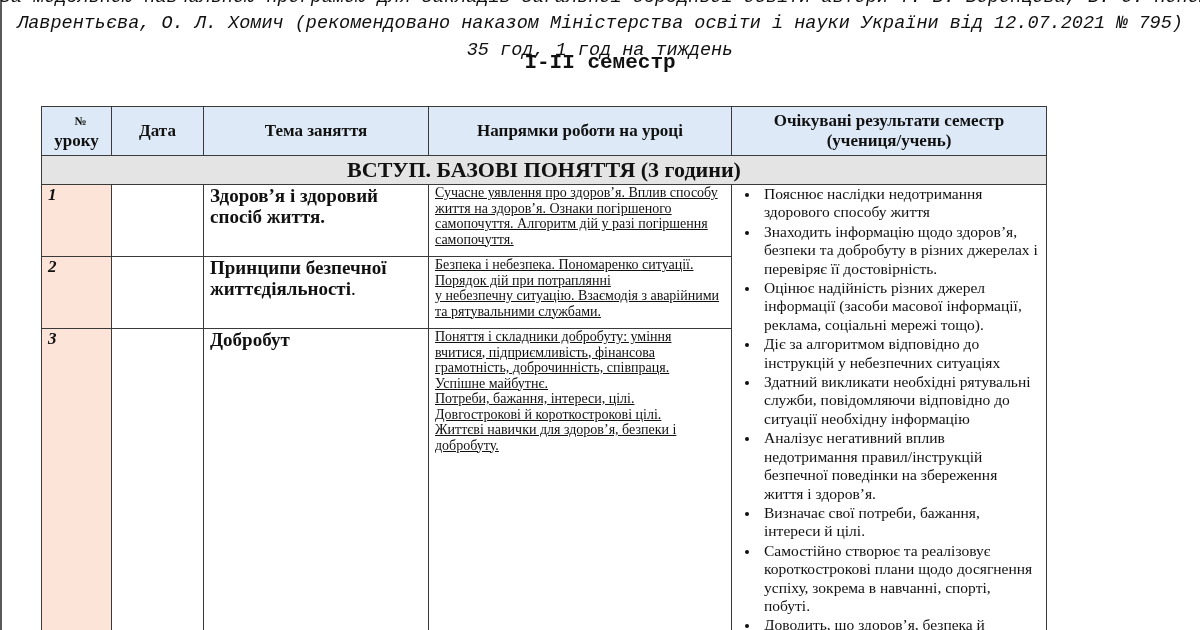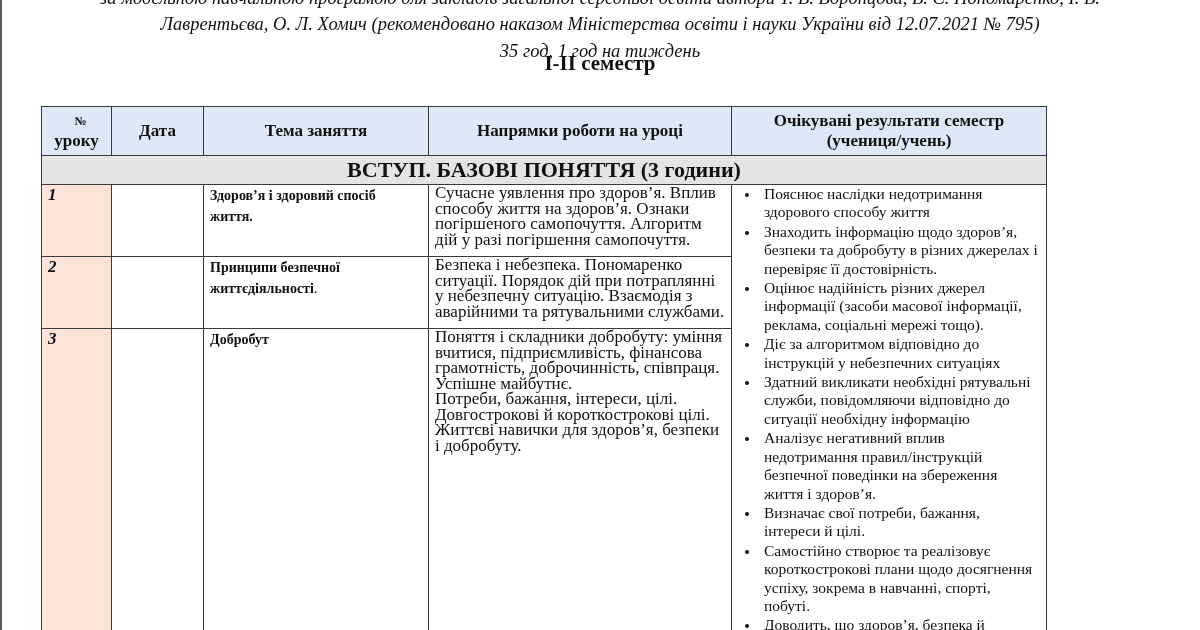--- a/index.html
+++ b/index.html
@@ -5,21 +5,21 @@
   html, body { margin: 0; padding: 0; }
   body {
     width: 1200px; height: 630px; overflow: hidden; position: relative;
     background: #ffffff; font-family: "Liberation Serif", serif; color: #111;
   }
   .page-edge {
     position: absolute; left: 0; top: 0; width: 2px; height: 630px; background: #5a5a5a;
   }
   .heading {
     position: absolute; left: 0; width: 1200px; text-align: center; white-space: nowrap;
-    font-size: 18.5px; line-height: 22px;
+    font-size: 18.5px; line-height: 22px; font-family: Liberation Mono, monospace;
   }
   .heading.italic { font-style: italic; }
   #h-line0 { top: -13px; }
   #h-line1 { top: 13px; }
   #h-line2 { top: 40px; }
   #h-line3 { top: 52px; font-weight: bold; font-style: normal; font-size: 21px; }
 
   table.plan {
     position: absolute; left: 41px; top: 106px; width: 1005px;
     border-collapse: collapse; table-layout: fixed;
@@ -35,23 +35,23 @@
   th.c-num .num-sign { display: block; font-size: 12px; padding-left: 8px; }
   th.c-res { font-size: 17.5px; }
   tr.section td {
     background: #e4e4e4; text-align: center; font-weight: bold; font-size: 22px;
     line-height: 26px; height: 28px; padding: 0; vertical-align: middle;
   }
   td.num {
     background: #fce4d8; font-weight: bold; font-style: italic; font-size: 17px;
     line-height: 20px; padding-left: 4px;
   }
-  td.topic { font-weight: bold; font-size: 14px; line-height: 21px; padding-left: 10px; }
+  td.topic { font-weight: bold; font-size: 19px; line-height: 21px; padding-left: 10px; }
   td.topic .trail { font-weight: normal; }
-  td.dirs { font-size: 17px; line-height: 15.5px; padding-left: 5px; padding-right: 4px; }
+  td.dirs { font-size: 14px; line-height: 15.5px; padding-left: 5px; padding-right: 4px; text-decoration: underline; }
   td.dirs .line { display: block; }
   td.results { font-size: 15.5px; line-height: 18.4px; padding-left: 6px; padding-right: 2px; }
   ul.res-list { margin: 0; padding: 0 0 0 22px; }
   ul.res-list li { margin: 0 0 1px 0; padding-left: 4px; }
   ul.res-list li::marker { font-size: 13px; }
 </style>
 </head>
 <body>
 
 <div class="page-edge"></div>

